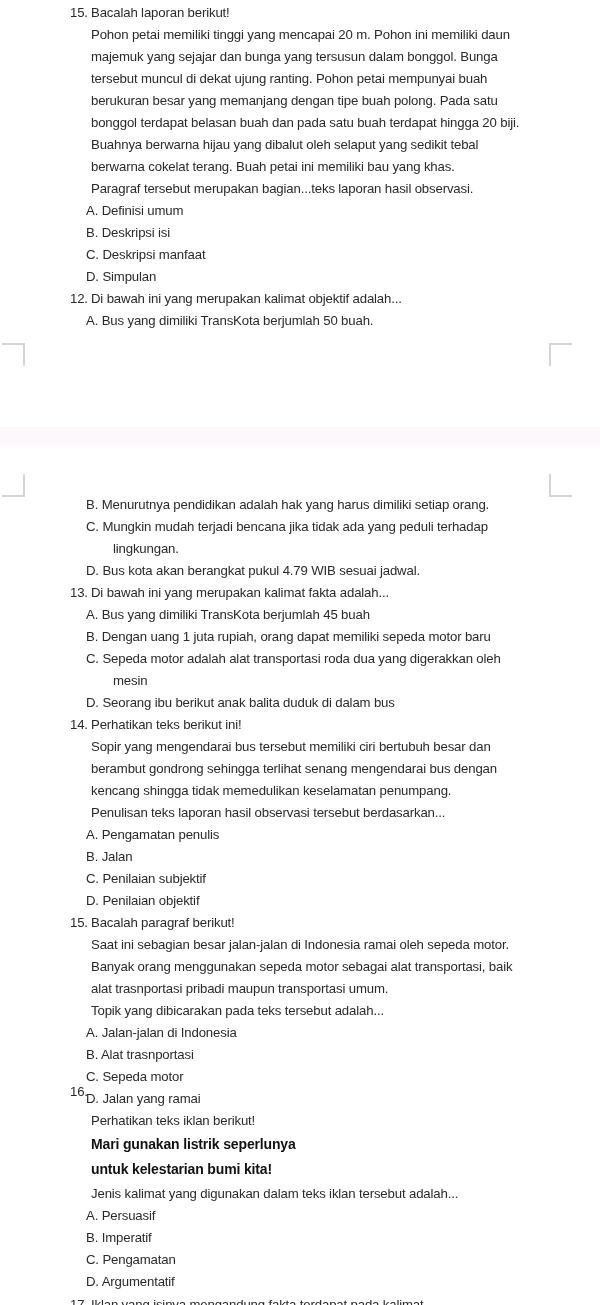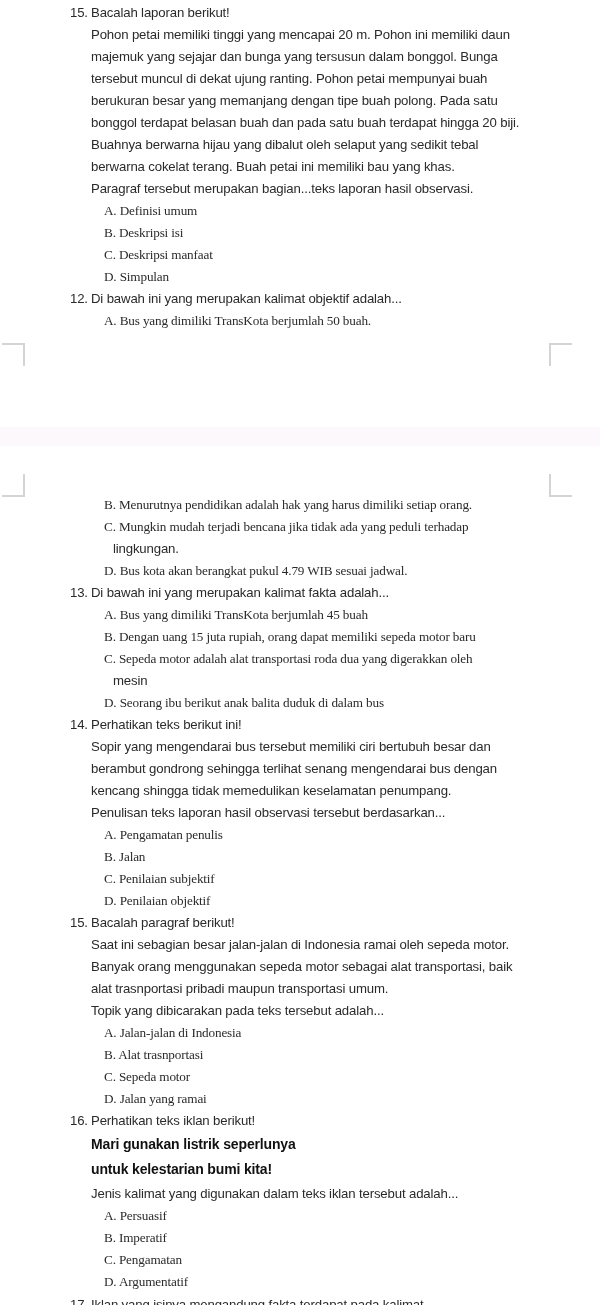--- a/index.html
+++ b/index.html
@@ -11,21 +11,21 @@
     }
     .page { position: absolute; left: 0; width: 600px; }
     .page1 { top: 2px; }
     .page2 { top: 497px; }
     .line {
       position: absolute; white-space: nowrap;
       font-size: 13.2px; line-height: 16px; letter-spacing: -0.15px;
     }
     .num { left: 70px; }
     .body { left: 91px; }
-    .opt { left: 104px; font-family: Liberation Serif, serif; }
+    .opt { left: 86px; }
     .cont { left: 113px; }
     .bold { font-weight: bold; font-size: 14px; color: #111; }
     .corner { position: absolute; width: 21px; height: 21px; border-color: #d4d4d4; border-style: solid; border-width: 0; }
     .c-tl { left: 2px; top: 343px; border-top-width: 2px; border-right-width: 2px; }
     .c-tr { left: 549px; top: 343px; border-top-width: 2px; border-left-width: 2px; }
     .c-bl { left: 2px; top: 474px; border-bottom-width: 2px; border-right-width: 2px; }
     .c-br { left: 549px; top: 474px; border-bottom-width: 2px; border-left-width: 2px; }
     .gap-band { position: absolute; left: 0; top: 427px; width: 600px; height: 19px; background: #fdf8fc; }
     .cut { position: absolute; left: 0; width: 600px; height: 10px; overflow: hidden; top: 1295px; }
     .cut .line { top: 2px; }
@@ -62,21 +62,21 @@
 
 <div class="page page2">
   <div class="line opt" style="top:0px">B. Menurutnya pendidikan adalah hak yang harus dimiliki setiap orang.</div>
   <div class="line opt" style="top:22px">C. Mungkin mudah terjadi bencana jika tidak ada yang peduli terhadap</div>
   <div class="line cont" style="top:44px">lingkungan.</div>
   <div class="line opt" style="top:66px">D. Bus kota akan berangkat pukul 4.79 WIB sesuai jadwal.</div>
 
   <div class="line num" style="top:88px">13.</div>
   <div class="line body" style="top:88px">Di bawah ini yang merupakan  kalimat fakta adalah...</div>
   <div class="line opt" style="top:110px">A. Bus yang dimiliki TransKota berjumlah 45 buah</div>
-  <div class="line opt" style="top:132px">B. Dengan uang 15 juta rupiah, orang dapat memiliki sepeda motor baru</div>
+  <div class="line opt" style="top:132px">B. Dengan uang 1 juta rupiah, orang dapat memiliki sepeda motor baru</div>
   <div class="line opt" style="top:154px">C. Sepeda motor adalah alat transportasi roda dua yang digerakkan oleh</div>
   <div class="line cont" style="top:176px">mesin</div>
   <div class="line opt" style="top:198px">D. Seorang ibu berikut anak balita duduk di dalam bus</div>
 
   <div class="line num" style="top:220px">14.</div>
   <div class="line body" style="top:220px">Perhatikan teks berikut ini!</div>
   <div class="line body" style="top:242px">Sopir yang mengendarai bus tersebut memiliki ciri bertubuh besar dan</div>
   <div class="line body" style="top:264px">berambut gondrong sehingga terlihat senang mengendarai bus dengan</div>
   <div class="line body" style="top:286px">kencang shingga tidak memedulikan keselamatan penumpang.</div>
   <div class="line body" style="top:308px">Penulisan teks laporan hasil observasi tersebut berdasarkan...</div>
@@ -89,21 +89,21 @@
   <div class="line body" style="top:418px">Bacalah paragraf berikut!</div>
   <div class="line body" style="top:440px">Saat ini sebagian besar jalan-jalan di Indonesia ramai oleh sepeda motor.</div>
   <div class="line body" style="top:462px">Banyak orang menggunakan sepeda motor sebagai alat transportasi, baik</div>
   <div class="line body" style="top:484px">alat trasnportasi pribadi maupun transportasi umum.</div>
   <div class="line body" style="top:506px">Topik yang dibicarakan pada teks tersebut adalah...</div>
   <div class="line opt" style="top:528px">A. Jalan-jalan di Indonesia</div>
   <div class="line opt" style="top:550px">B. Alat trasnportasi</div>
   <div class="line opt" style="top:572px">C. Sepeda motor</div>
   <div class="line opt" style="top:594px">D. Jalan yang ramai</div>
 
-  <div class="line num" style="top:616px">16.</div>
+  <div class="line num" style="top:587px">16.</div>
   <div class="line body" style="top:616px">Perhatikan teks iklan berikut!</div>
   <div class="line body bold" style="top:639px">Mari gunakan listrik seperlunya</div>
   <div class="line body bold" style="top:664px">untuk kelestarian bumi kita!</div>
   <div class="line body" style="top:689px">Jenis kalimat yang digunakan dalam teks iklan tersebut adalah...</div>
   <div class="line opt" style="top:711px">A. Persuasif</div>
   <div class="line opt" style="top:733px">B. Imperatif</div>
   <div class="line opt" style="top:755px">C. Pengamatan</div>
   <div class="line opt" style="top:777px">D. Argumentatif</div>
 </div>
 

